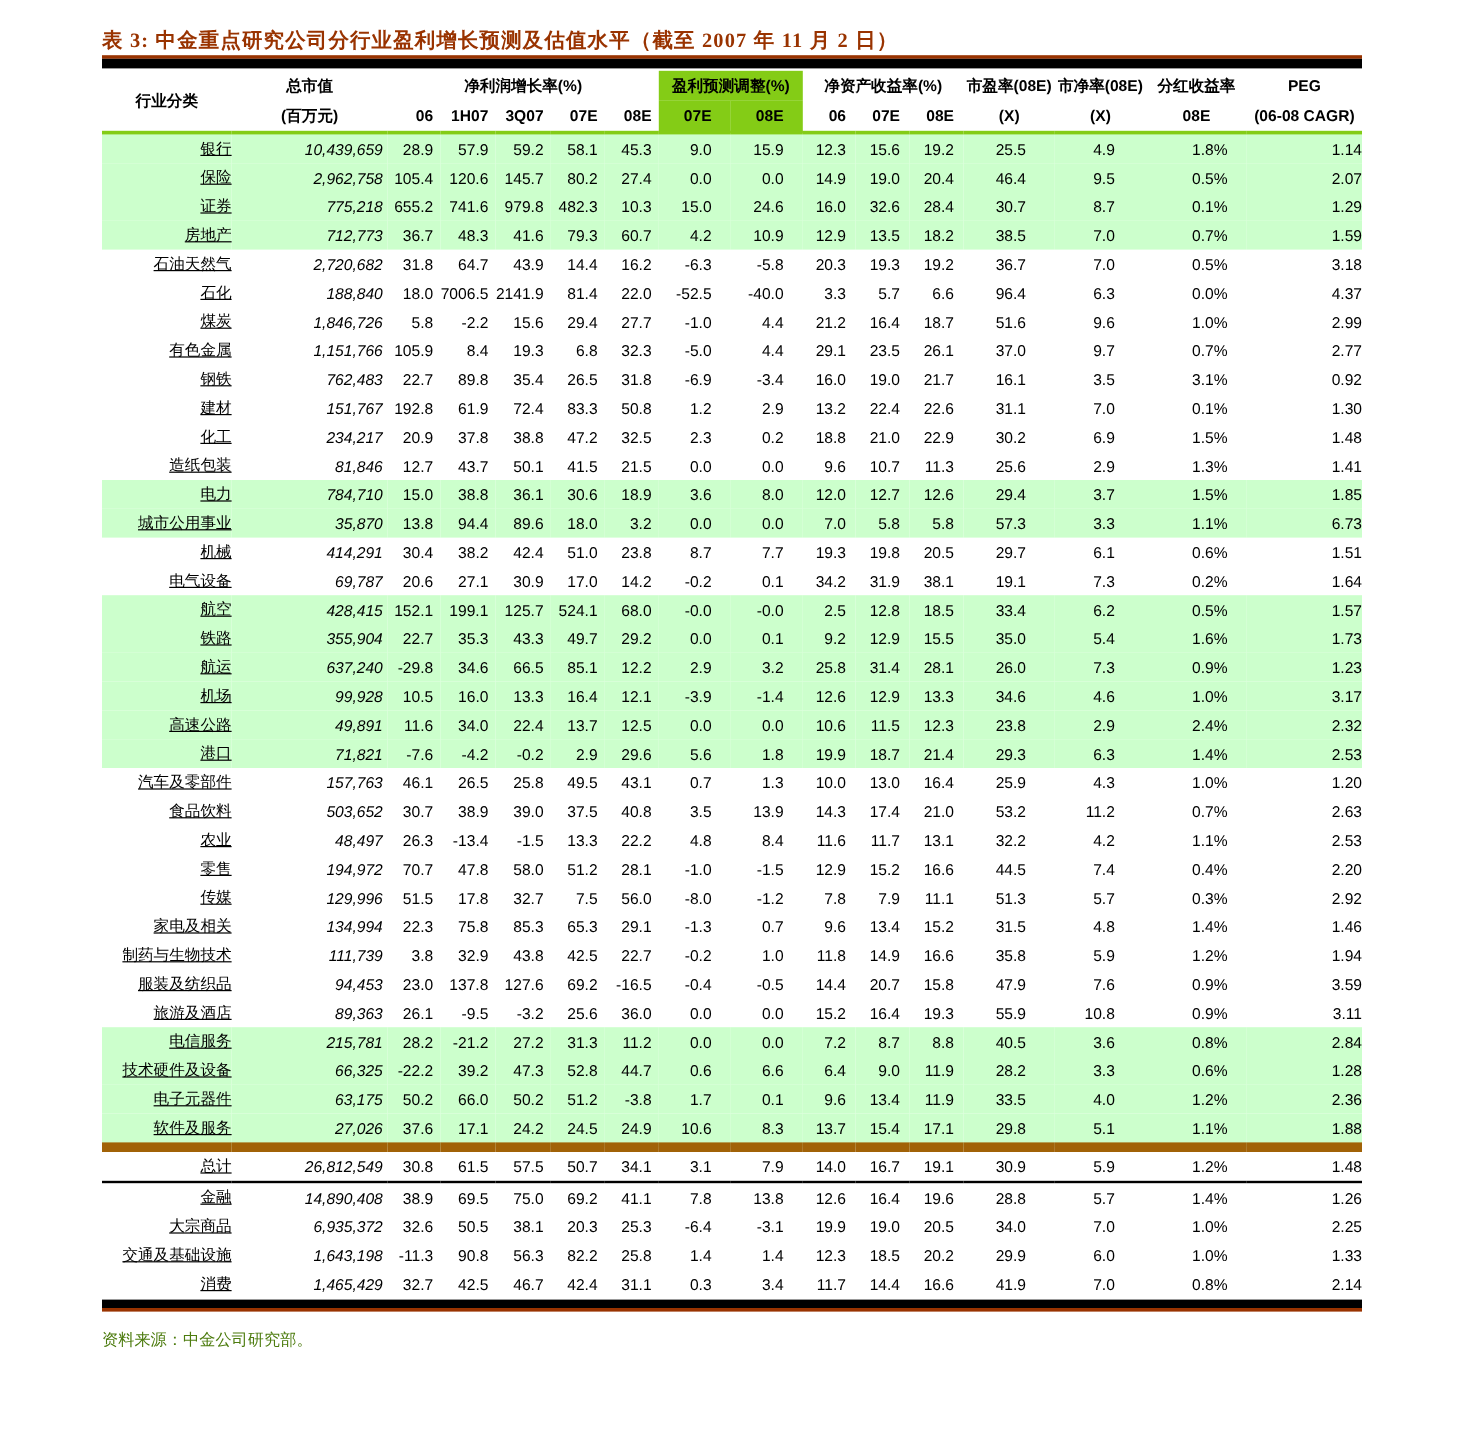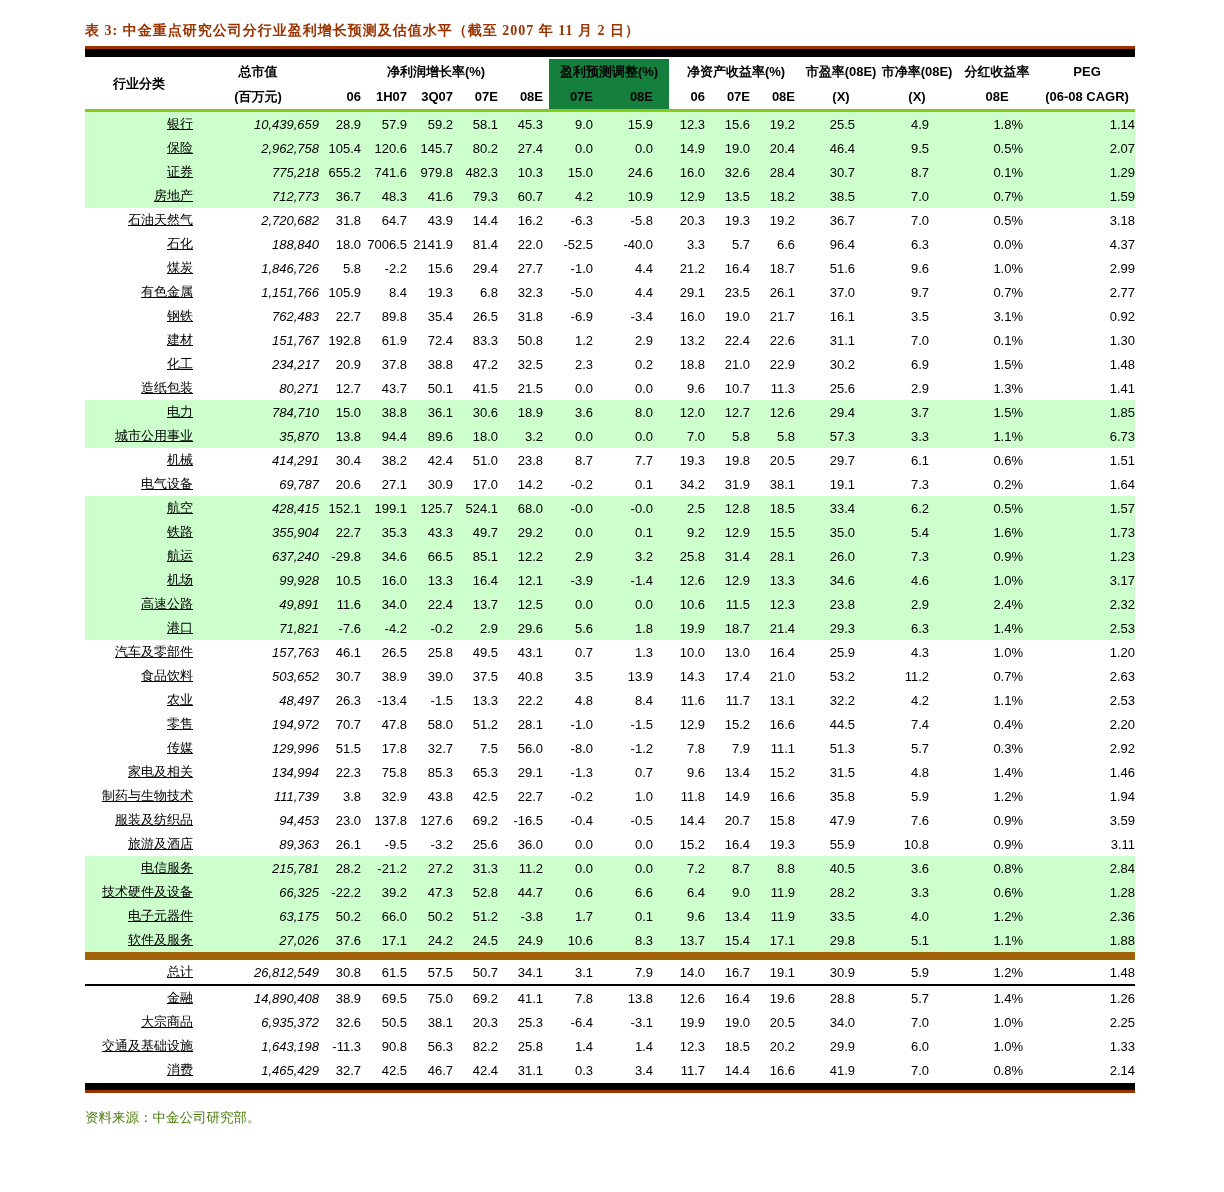--- a/index.html
+++ b/index.html
@@ -1,29 +1,29 @@
 <!DOCTYPE html>
 <html><head>
 <meta charset="utf-8">
 <style>
   html,body{margin:0;padding:0;background:#ffffff;}
   body{width:1224px;height:1192px;font-family:"Liberation Sans",sans-serif;color:#000;}
   .page{padding:22px 0 0 85px;}
-  .title{color:#993300;font-weight:bold;font-size:14px;letter-spacing:1px;height:24px;
+  .title{color:#993300;font-weight:bold;font-size:17px;letter-spacing:1px;height:24px;
          font-family:"Liberation Serif",serif;white-space:nowrap;}
   .rule-red-top{width:1050px;height:3px;background:#993300;}
   .rule-black-top{width:1050px;height:8px;background:#000000;margin-bottom:2px;}
   .rule-black-bot{width:1050px;height:7px;background:#000000;margin-top:1px;}
   .rule-red-bot{width:1050px;height:3px;background:#993300;}
 
   table.main{border-collapse:collapse;width:1050px;table-layout:fixed;}
   thead{border-bottom:3px solid #84cc16;}
   thead th{font-weight:bold;font-size:13px;padding:0;height:25px;vertical-align:middle;
            text-align:center;white-space:nowrap;}
-  thead th.hl{background:#15803d;}
+  thead th.hl{background:#84cc16;}
   thead th.sub.rt{text-align:right;}
   tbody td{font-size:13px;padding:0;height:24px;vertical-align:middle;white-space:nowrap;}
   tbody tr.green td{background:#ccffcc;}
   tbody tr.total{border-top:8px solid #a16207;border-bottom:2px solid #000;}
   td.ind{text-align:right;padding-left:10px;}
   .ind-label{text-decoration:underline;}
   td.rt{text-align:right;}
   .p-mcap{padding-right:4px;font-style:italic;}
   .p-grow{padding-right:6px;}
   .p-adj{padding-right:16px;}
@@ -294,21 +294,21 @@
           <td class="rt p-roe">18.8</td>
           <td class="rt p-roe">21.0</td>
           <td class="rt p-roe">22.9</td>
           <td class="rt p-pe">30.2</td>
           <td class="rt p-pb">6.9</td>
           <td class="rt p-div">1.5%</td>
           <td class="rt p-peg">1.48</td>
         </tr>
         <tr class="">
           <td class="ind"><span class="ind-label">造纸包装</span></td>
-          <td class="rt p-mcap">80,271</td>
+          <td class="rt p-mcap">81,846</td>
           <td class="rt p-grow">12.7</td>
           <td class="rt p-grow">43.7</td>
           <td class="rt p-grow">50.1</td>
           <td class="rt p-grow">41.5</td>
           <td class="rt p-grow">21.5</td>
           <td class="rt p-adj">0.0</td>
           <td class="rt p-adj">0.0</td>
           <td class="rt p-roe">9.6</td>
           <td class="rt p-roe">10.7</td>
           <td class="rt p-roe">11.3</td>

